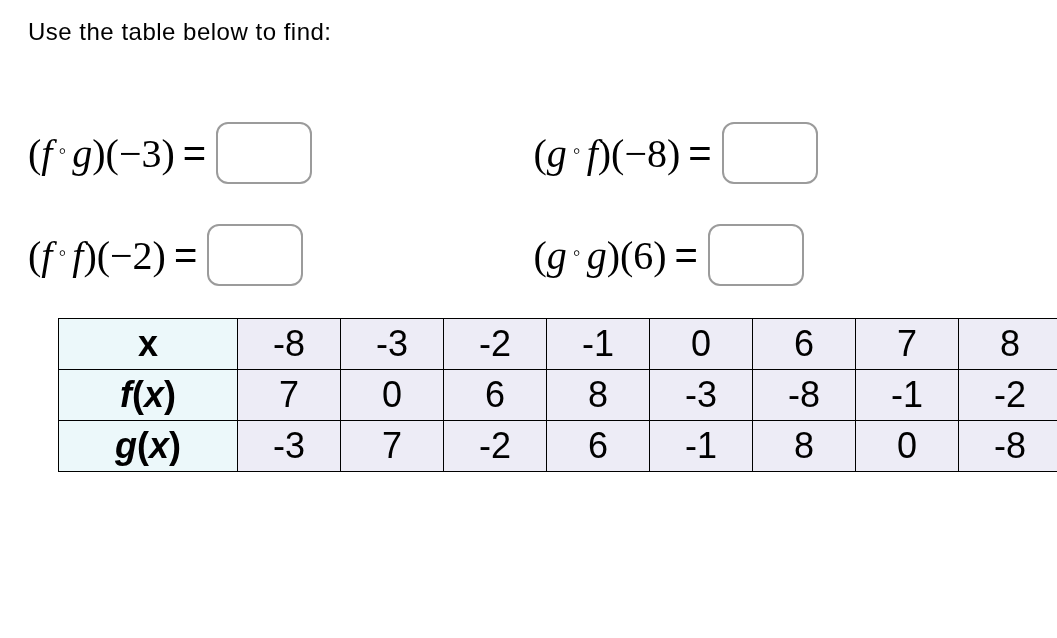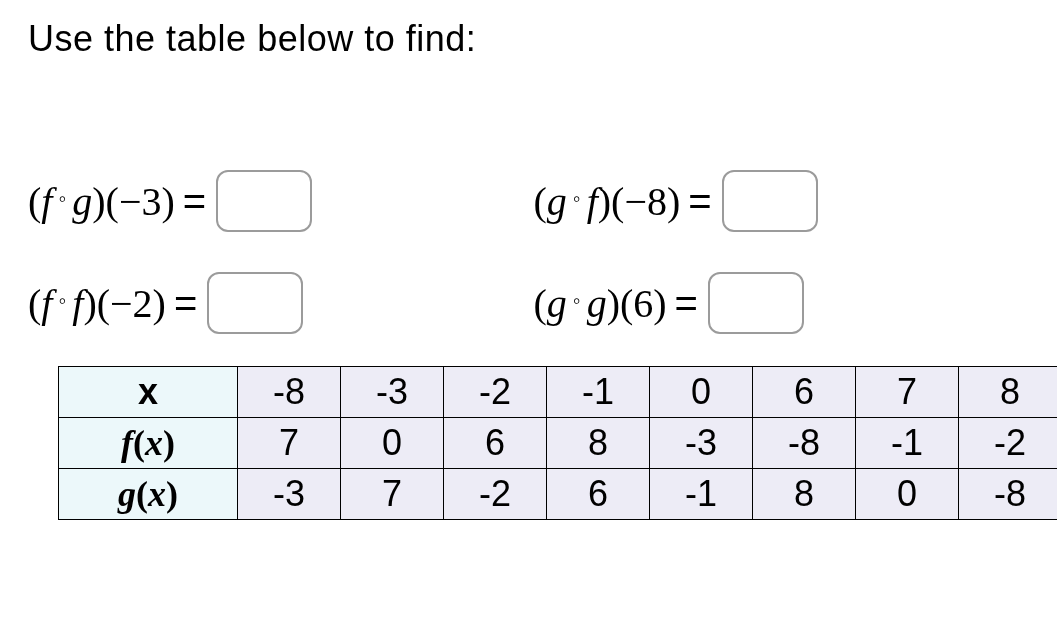--- a/index.html
+++ b/index.html
@@ -9,23 +9,23 @@
     height: 638px;
     background: #ffffff;
     font-family: "Trebuchet MS", "Comic Sans MS", Arial, sans-serif;
     color: #000;
   }
   .page {
     padding: 18px 28px;
     box-sizing: border-box;
   }
   .prompt {
-    font-size: 36px;
+    font-size: 24px;
     letter-spacing: 0.5px;
-    margin-bottom: 110px;
+    margin-bottom: 76px;
   }
   .eq-grid {
     display: grid;
     grid-template-columns: 1fr 1fr;
     column-gap: 10px;
     row-gap: 40px;
     margin-bottom: 32px;
   }
   .eq {
     display: flex;
@@ -85,21 +85,21 @@
   }
   table.data th.rowhead {
     background: #ecf8fa;
     font-weight: bold;
     min-width: 166px;
   }
   table.data td.val {
     background: #edecf6;
   }
   .fx {
-    font-family: Liberation Serif, serif;
+    font-family: Liberation Sans, sans-serif;
     font-style: italic;
   }
   .fx .p {
     font-style: normal;
   }
 </style>
 </head>
 <body>
 
 <div class="page">

